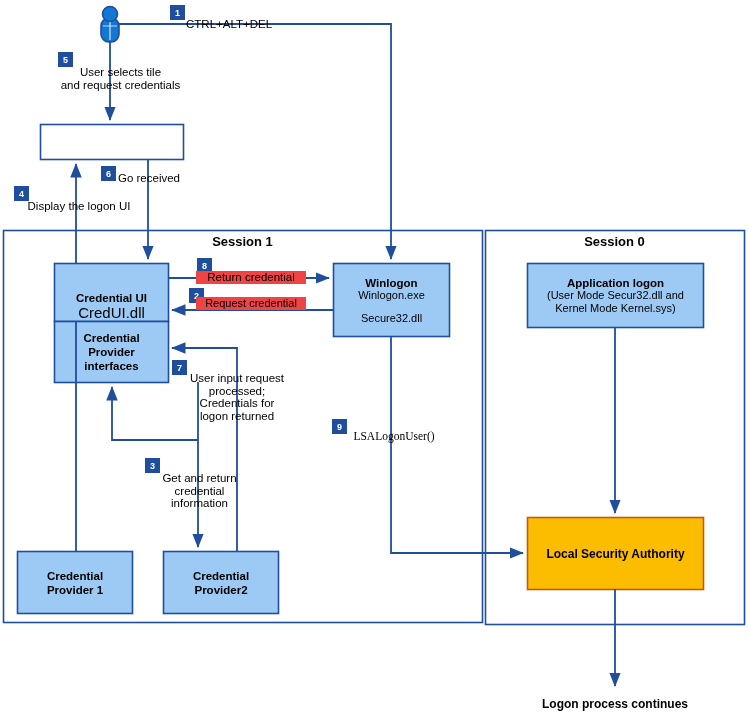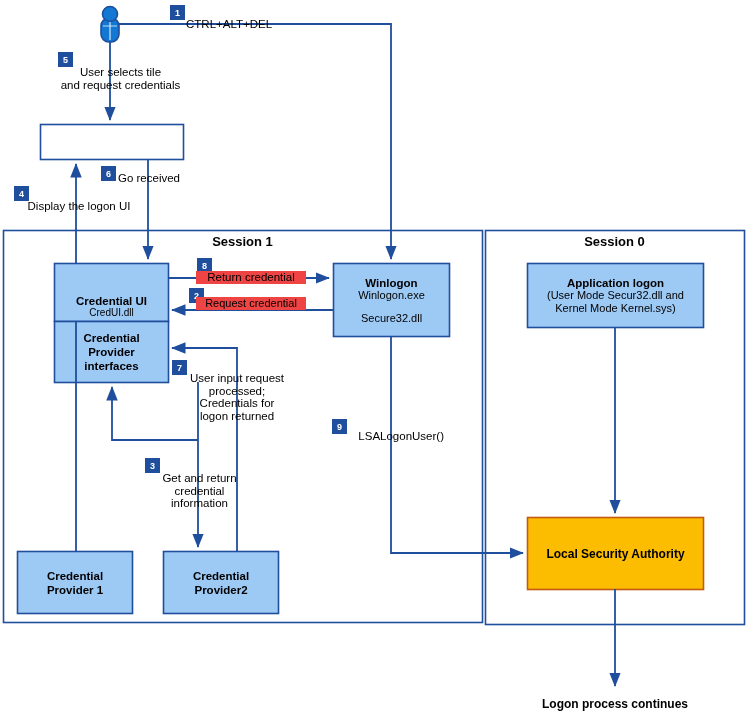--- a/index.html
+++ b/index.html
@@ -74,21 +74,21 @@
 
     <path d="M615,589 L615,686" fill="none" stroke="#1f4e9c" stroke-width="1.8" marker-end="url(#ah)"></path>
   </svg>
 
   <div class="sess-title" style="left:3px;top:234px;width:479px;">Session 1</div>
   <div class="sess-title" style="left:485px;top:234px;width:259px;">Session 0</div>
 
 
   <div class="node-text" style="left:54px;top:277px;width:115px;height:59px;">
     <span class="t-bold" style="font-size:11.5px;">Credential UI</span>
-    <span style="font-size:10px;">CredUI.dll</span>
+    <span style="font-size:15px;">CredUI.dll</span>
   </div>
 
   <div class="node-text" style="left:54px;top:321px;width:115px;height:62px;">
     <span class="t-bold lbl" style="position:static;font-size:11.5px;line-height:14px;">Credential
 Provider
 interfaces</span>
   </div>
 
   <div class="node-text" style="left:333px;top:263px;width:117px;height:74px;">
     <span class="t-bold" style="font-size:11.5px;">Winlogon</span>
@@ -133,17 +133,17 @@
 information</div>
   <div class="lbl" style="left:9px;top:200px;width:140px;font-size:11.5px;">Display the logon UI</div>
   <div class="lbl" style="left:53px;top:66px;width:135px;font-size:11.5px;">User selects tile
 and request credentials</div>
   <div class="lbl" style="left:118px;top:172px;width:90px;font-size:11.5px;text-align:left;">Go received</div>
   <div class="lbl" style="left:182px;top:372px;width:110px;font-size:11.5px;">User input request
 processed;
 Credentials for
 logon returned</div>
   <div class="lbl" style="left:196px;top:271px;width:110px;font-size:11.5px;background:#ef4444;">Return credential</div>
-  <div class="lbl" style="left:344px;top:430px;width:100px;font-size:11.5px;text-align:right;">LSALogonUser()</div>
+  <div class="lbl" style="left:344px;top:430px;width:100px;font-size:11.5px;text-align:center;font-family:Liberation Serif, serif;">LSALogonUser()</div>
 
   <div class="lbl t-bold" style="left:515px;top:698px;width:200px;font-size:12px;">Logon process continues</div>
 
 </div>
 
 </body></html>

